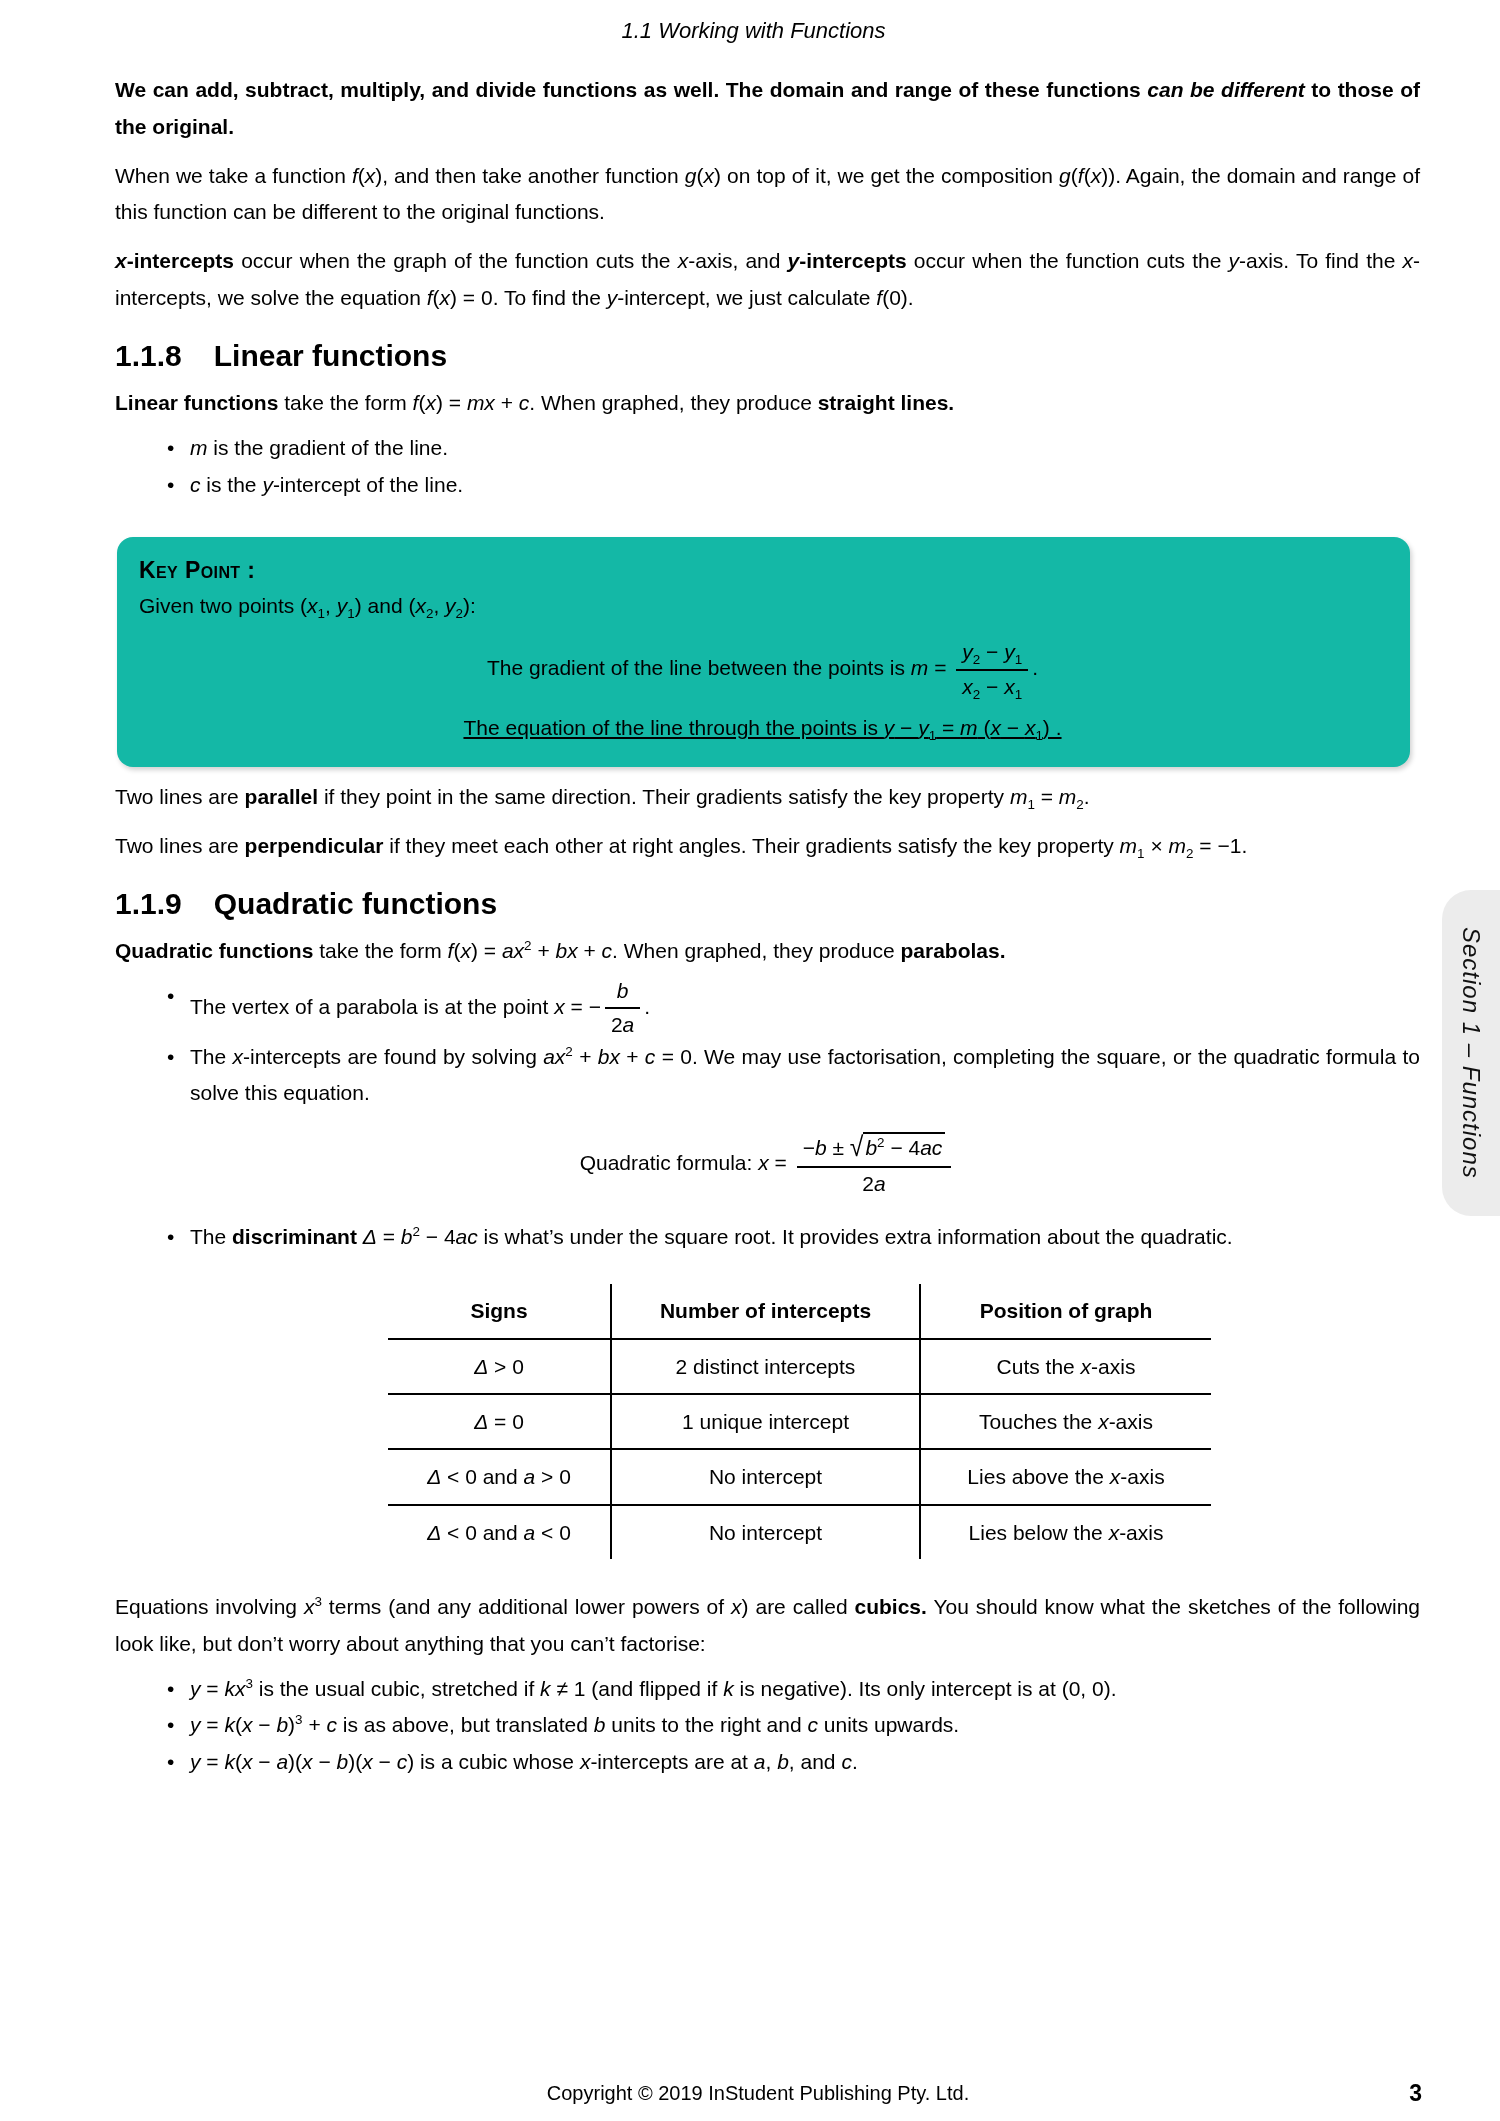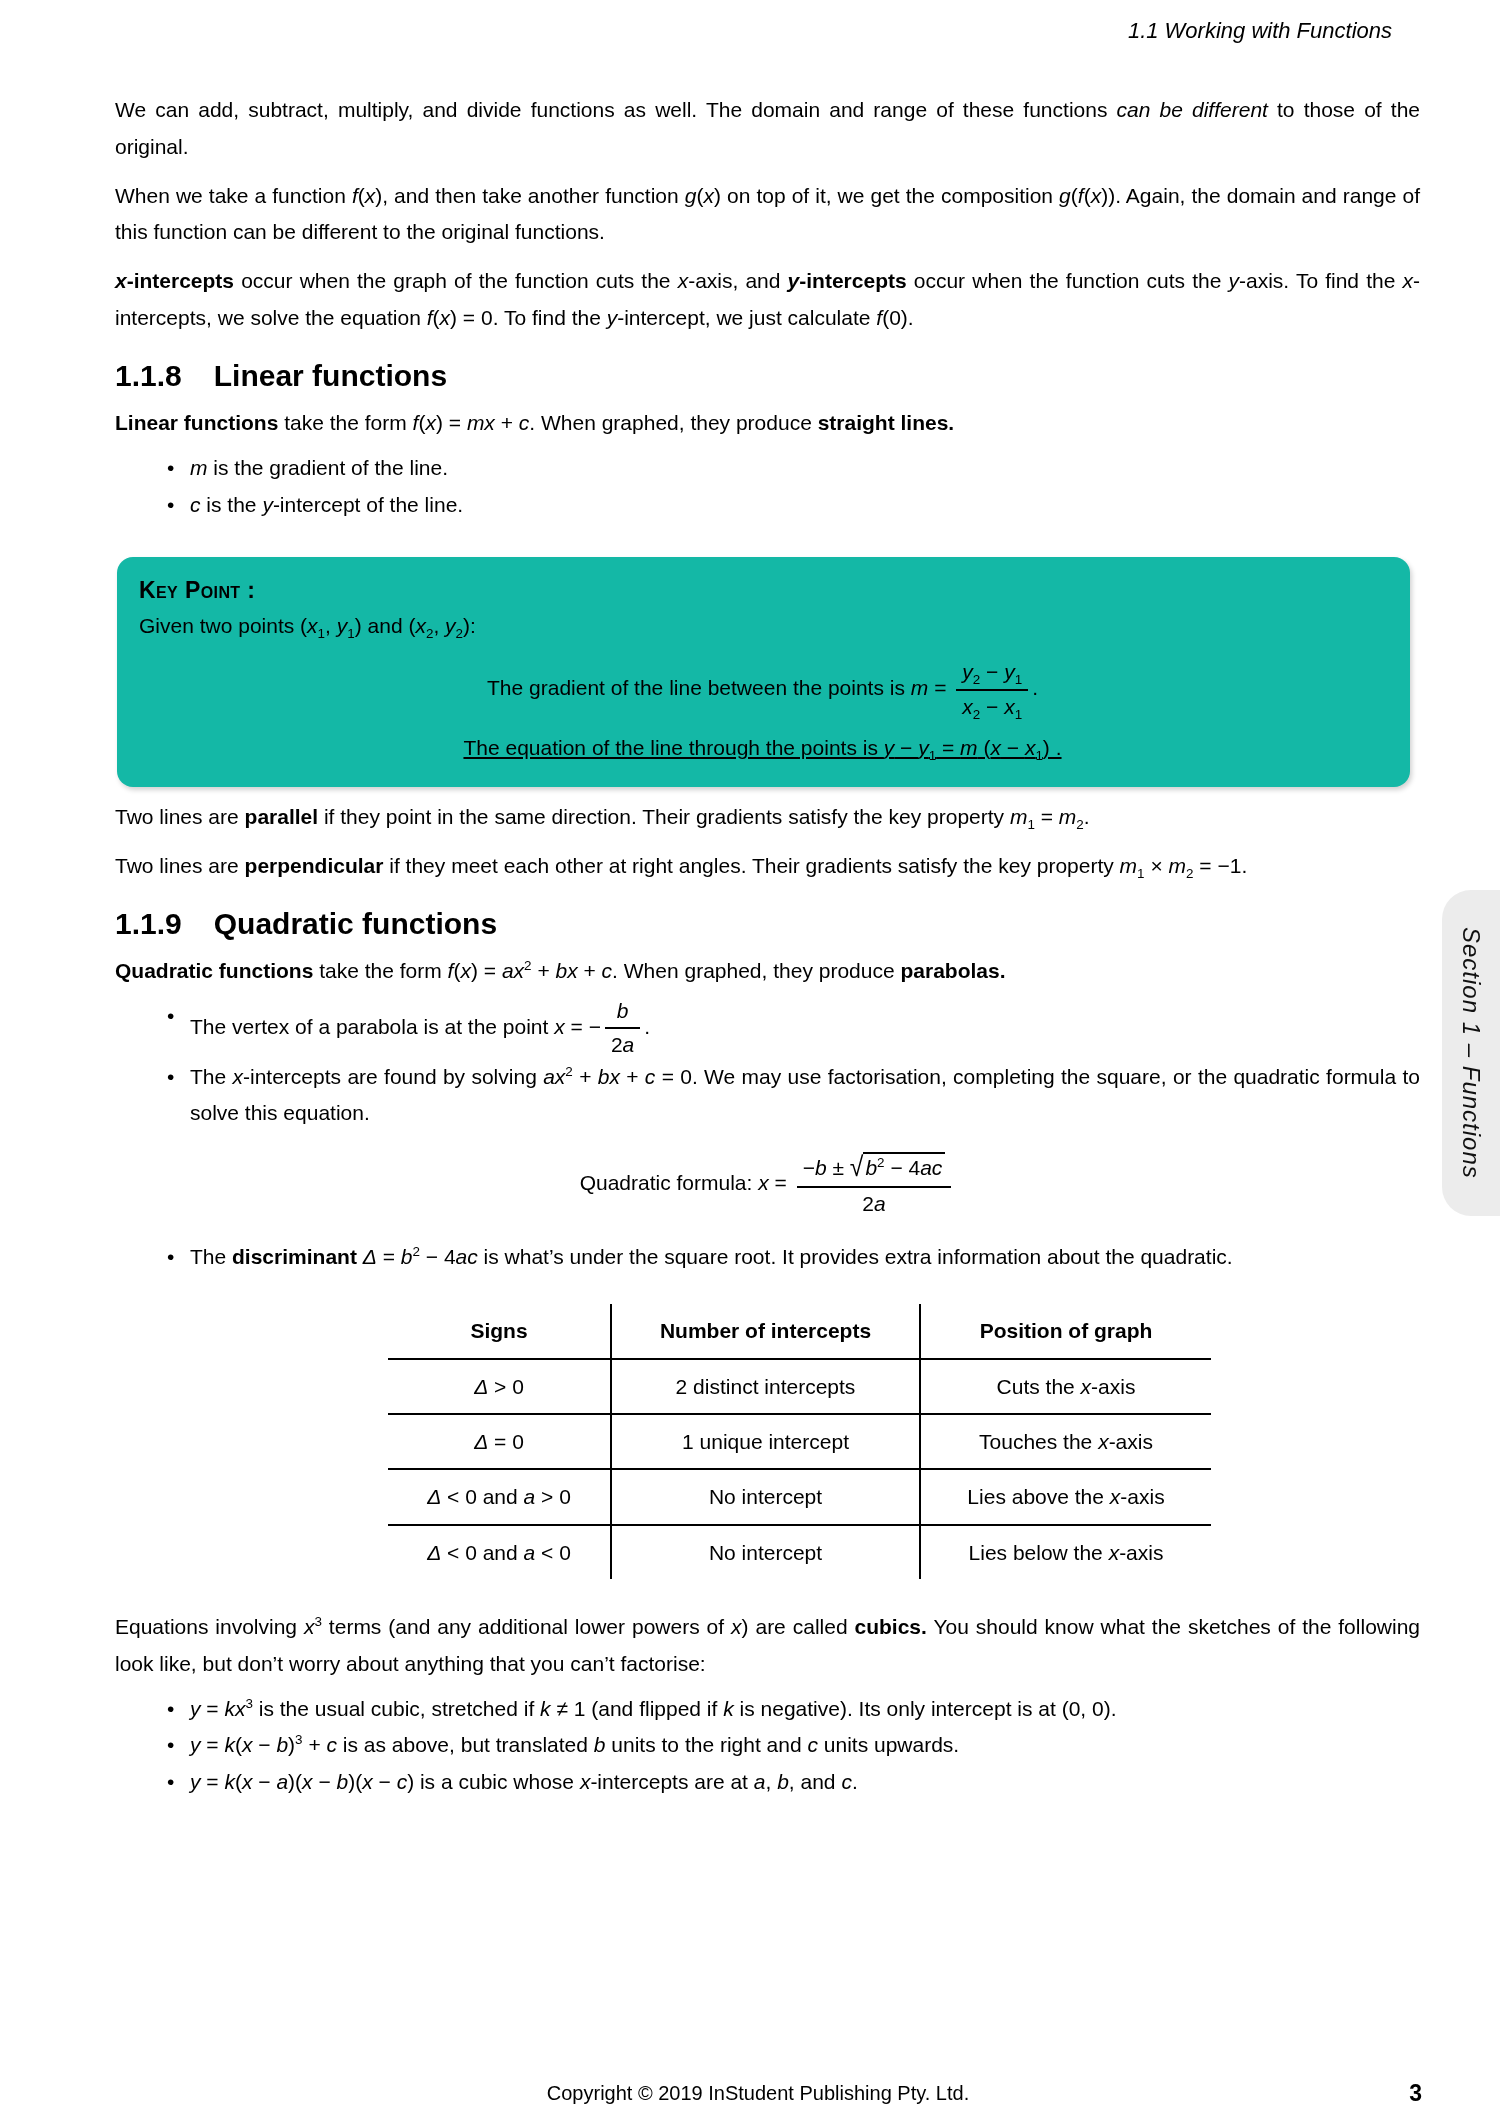--- a/index.html
+++ b/index.html
@@ -4,25 +4,25 @@
 <style>
   html,body{margin:0;padding:0;}
   body{
     width:1500px;height:2121px;position:relative;overflow:hidden;
     background:#ffffff;color:#000;
     font-family:"Liberation Sans", sans-serif;
     font-size:21px;
   }
   .content{padding:18px 80px 0 115px;}
   .page-header{
-    text-align:right;font-style:italic;font-size:22px;
+    text-align:center;font-style:italic;font-size:22px;
     padding-right:28px;line-height:26px;
   }
   p.body{line-height:1.75;margin:12px 0 0;text-align:justify;}
-  p.first{margin-top:48px;}
+  p.first{margin-top:28px;font-weight:bold;}
   .b{font-weight:700;}
   .i{font-style:italic;}
   sup,sub{font-size:64%;line-height:0;}
   h2.section{
     font-size:30px;font-weight:700;margin:22px 0 12px;line-height:1.15;
   }
   h2.section .h-num{margin-right:32px;}
   .li{
     position:relative;padding-left:75px;line-height:1.75;
     text-align:justify;margin:0;

